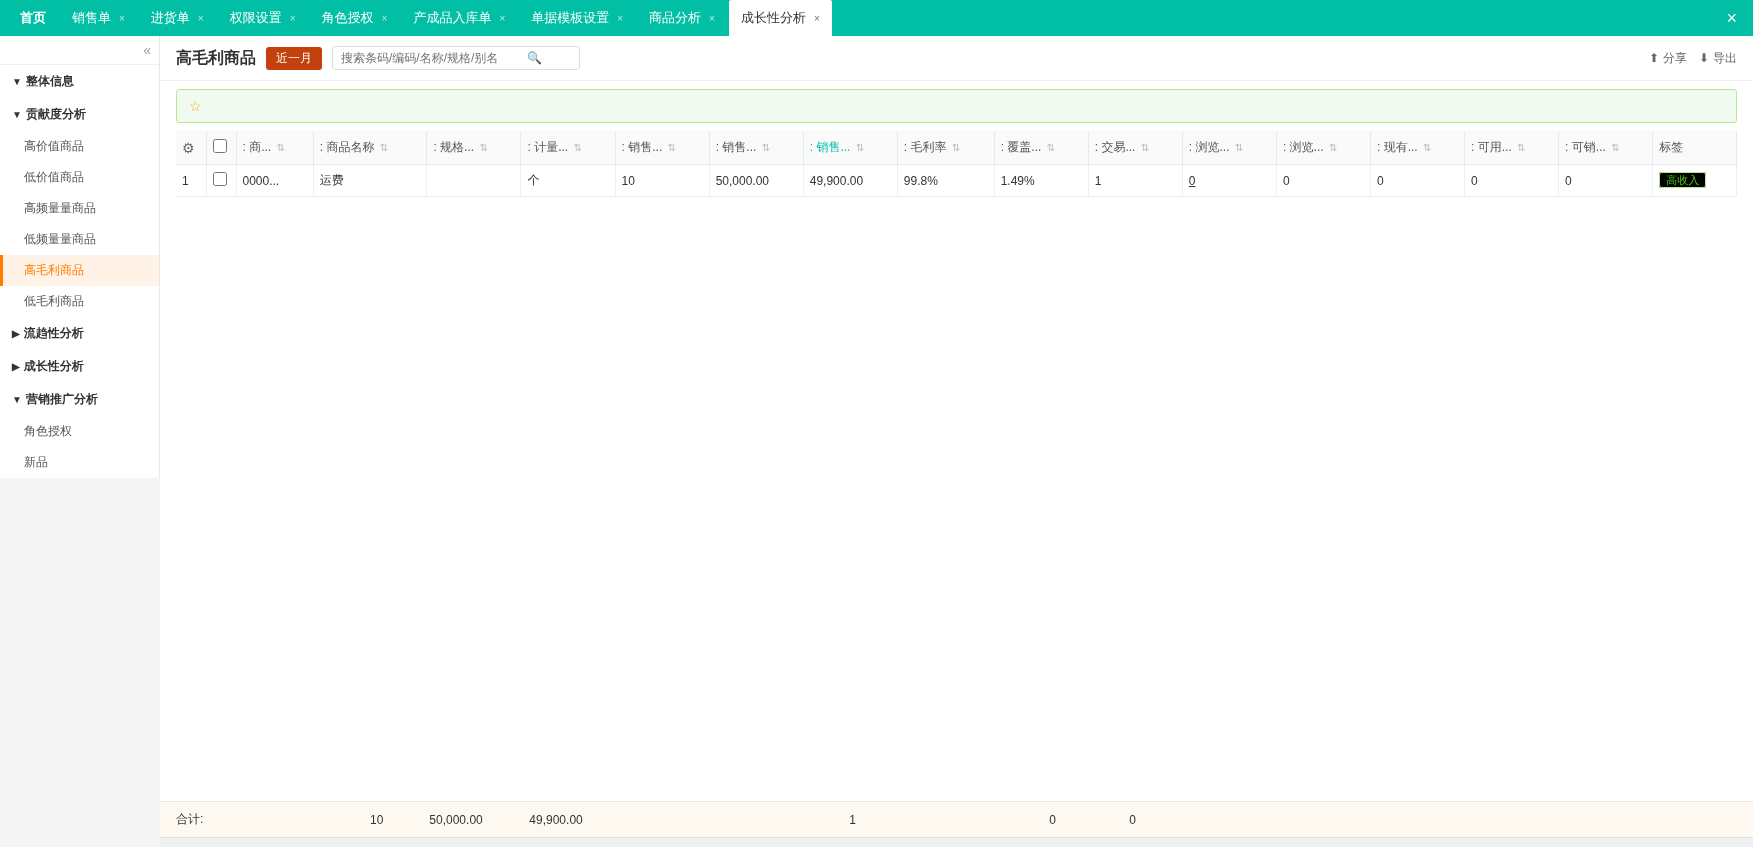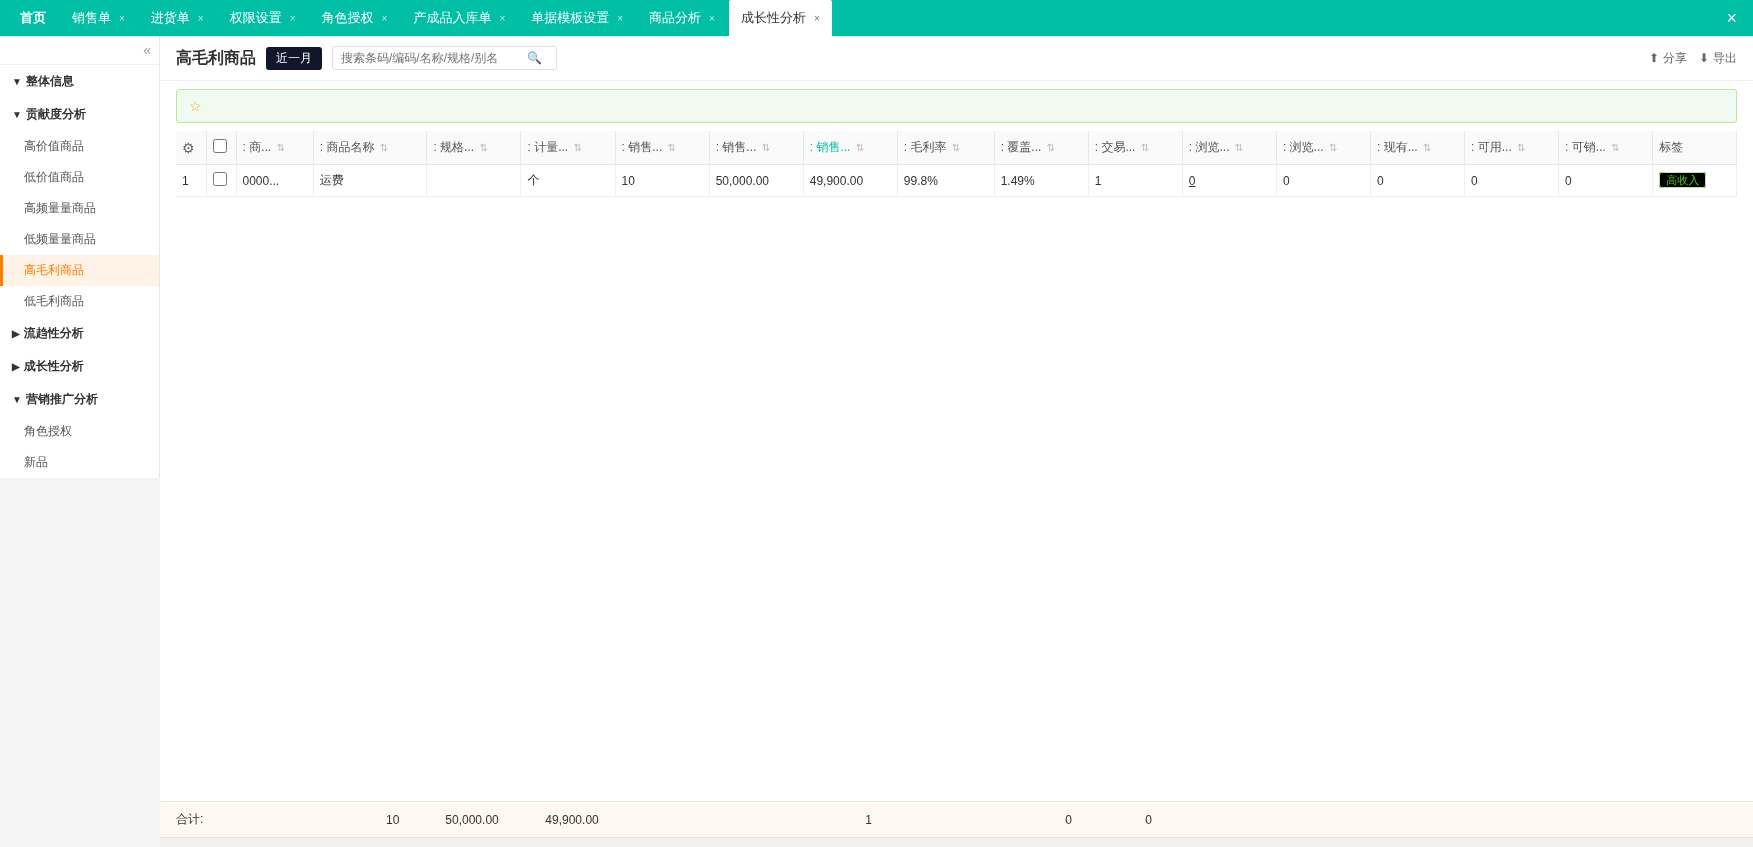--- a/index.html
+++ b/index.html
@@ -92,33 +92,33 @@
       align-items: center;
       gap: 10px;
       border-bottom: 1px solid #f0f0f0;
     }
     .content-title {
       font-size: 16px;
       font-weight: bold;
       color: #333;
     }
     .time-filter-btn {
-      background: #0f172a;
+      background: #c2410c;
       color: white;
       border: none;
       border-radius: 3px;
       padding: 3px 10px;
       font-size: 12px;
       cursor: pointer;
     }
     .search-box {
       border: 1px solid #ddd;
       border-radius: 3px;
       padding: 4px 8px;
-      width: 225px;
+      width: 248px;
       font-size: 12px;
       color: #999;
       display: flex;
       align-items: center;
       gap: 6px;
     }
     .search-input {
       border: none;
       outline: none;
       width: 180px;
@@ -202,21 +202,21 @@
     
     .table-footer {
       background: #fdf8f0;
       border-top: 1px solid #e8e8e8;
       padding: 8px 16px;
       display: flex;
       align-items: center;
       gap: 0;
       min-height: 36px;
     }
-    .footer-label { color: #333; font-size: 12px; margin-right: 36px; }
+    .footer-label { color: #333; font-size: 12px; margin-right: 20px; }
     .footer-cells {
       display: flex;
       flex: 1;
     }
     .footer-cell {
       padding: 0 6px;
       font-size: 12px;
       color: #333;
     }
 

